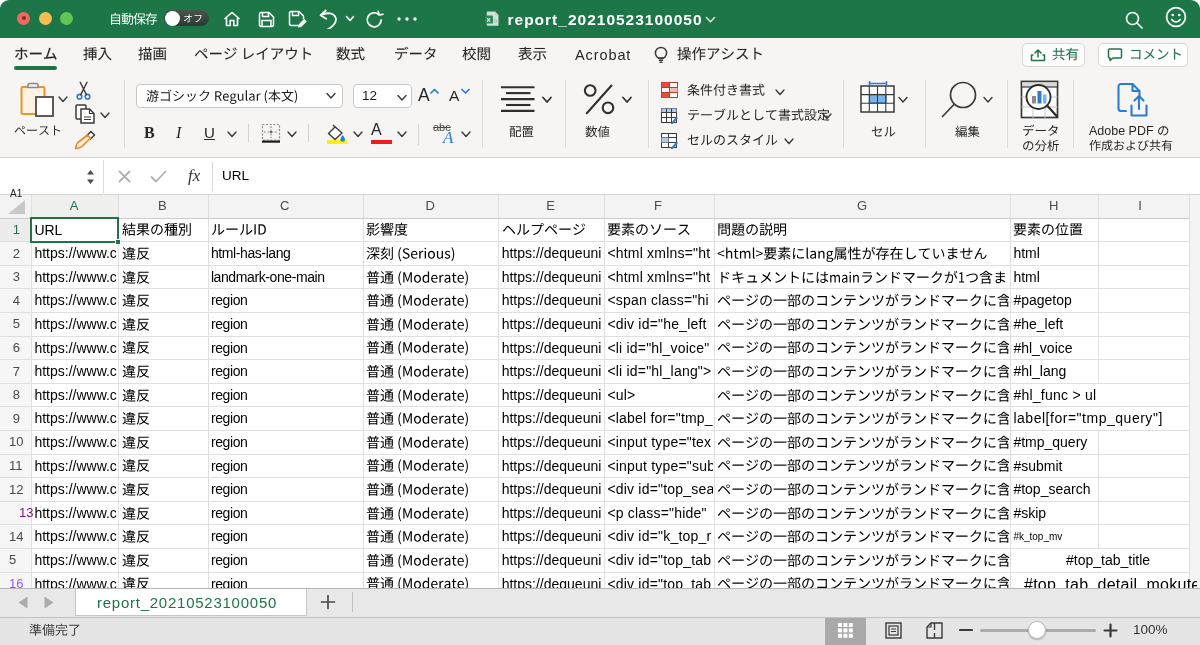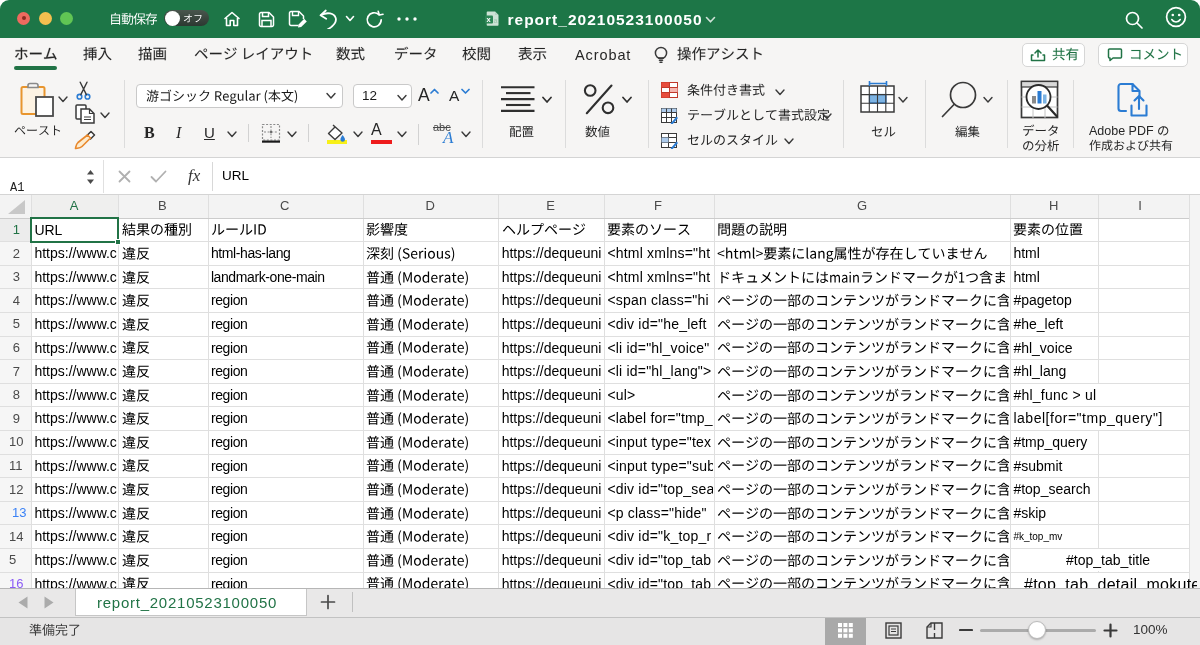--- a/index.html
+++ b/index.html
@@ -606,21 +606,21 @@
       <use href="#g108" x="1000"></use>
       <use href="#g31" x="2000"></use>
       <use href="#g44" x="3000"></use>
       <use href="#g42" x="4000"></use>
       <use href="#g91" x="5000"></use>
       <use href="#g117" x="6000"></use>
     </g>
   </svg>
 <div style="position:absolute;left:0px;top:158px;width:1200px;height:37px;background:#ffffff;"></div>
 <div style="position:absolute;left:0px;top:194px;width:1200px;height:1px;background:#d4d4d4;"></div>
-<div style="position:absolute;left:10px;top:180px;font-family:Liberation Mono, monospace;font-size:12px;line-height:16.875px;color:#222222;white-space:pre;z-index:5">A1</div>
+<div style="position:absolute;left:10px;top:186px;font-family:Liberation Sans, sans-serif;font-size:10px;line-height:16.875px;color:#222222;white-space:pre;z-index:5">A1</div>
 <div style="position:absolute;left:103px;top:160px;width:1px;height:33px;background:#e0e0e0;"></div>
 <div style="position:absolute;left:212px;top:162px;width:1px;height:29px;background:#d8d8d8;"></div>
 <svg style="position:absolute;left:85px;top:168px;z-index:6" width="11" height="18" viewBox="0 0 11 18" fill="none">
     <path d="M5.5 2 L9 6.5 H2 Z" fill="#4a4a4a"></path>
     <path d="M5.5 16 L2 11.5 H9 Z" fill="#4a4a4a"></path>
   </svg>
 <svg style="position:absolute;left:118px;top:170px;z-index:6" width="13" height="13" viewBox="0 0 13 13" fill="none">
     <path d="M1.5 1.5 L11.5 11.5 M11.5 1.5 L1.5 11.5" stroke="#b0b0b0" stroke-width="1.8" stroke-linecap="round"></path>
   </svg>
 <svg style="position:absolute;left:150px;top:170px;z-index:6" width="17" height="13" viewBox="0 0 17 13" fill="none">
@@ -674,21 +674,21 @@
 <div style="position:absolute;left:12.75px;top:74.1px;font-family:'Liberation Sans',sans-serif;font-size:13px;line-height:16.25px;color:#4a4a4a;white-space:pre;z-index:6">3</div>
 <div style="position:absolute;left:12.75px;top:97.7px;font-family:'Liberation Sans',sans-serif;font-size:13px;line-height:16.25px;color:#4a4a4a;white-space:pre;z-index:6">4</div>
 <div style="position:absolute;left:12.75px;top:121.3px;font-family:'Liberation Sans',sans-serif;font-size:13px;line-height:16.25px;color:#4a4a4a;white-space:pre;z-index:6">5</div>
 <div style="position:absolute;left:12.75px;top:144.9px;font-family:'Liberation Sans',sans-serif;font-size:13px;line-height:16.25px;color:#4a4a4a;white-space:pre;z-index:6">6</div>
 <div style="position:absolute;left:12.75px;top:168.5px;font-family:'Liberation Sans',sans-serif;font-size:13px;line-height:16.25px;color:#4a4a4a;white-space:pre;z-index:6">7</div>
 <div style="position:absolute;left:12.75px;top:192.1px;font-family:'Liberation Sans',sans-serif;font-size:13px;line-height:16.25px;color:#4a4a4a;white-space:pre;z-index:6">8</div>
 <div style="position:absolute;left:12.75px;top:215.7px;font-family:'Liberation Sans',sans-serif;font-size:13px;line-height:16.25px;color:#4a4a4a;white-space:pre;z-index:6">9</div>
 <div style="position:absolute;left:9.0px;top:239.3px;font-family:'Liberation Sans',sans-serif;font-size:13px;line-height:16.25px;color:#4a4a4a;white-space:pre;z-index:6">10</div>
 <div style="position:absolute;left:9.0px;top:262.9px;font-family:'Liberation Sans',sans-serif;font-size:13px;line-height:16.25px;color:#4a4a4a;white-space:pre;z-index:6">11</div>
 <div style="position:absolute;left:9.0px;top:286.5px;font-family:'Liberation Sans',sans-serif;font-size:13px;line-height:16.25px;color:#4a4a4a;white-space:pre;z-index:6">12</div>
-<div style="position:absolute;left:12px;top:310.1px;font-family:'Liberation Sans',sans-serif;font-size:13px;line-height:16.25px;color:#3b82f6;white-space:pre;z-index:6">13</div>
+<div style="position:absolute;left:19px;top:310.1px;font-family:'Liberation Sans',sans-serif;font-size:13px;line-height:16.25px;color:#701a75;white-space:pre;z-index:6">13</div>
 <div style="position:absolute;left:9.0px;top:333.7px;font-family:'Liberation Sans',sans-serif;font-size:13px;line-height:16.25px;color:#4a4a4a;white-space:pre;z-index:6">14</div>
 <div style="position:absolute;left:9.0px;top:357.3px;font-family:'Liberation Sans',sans-serif;font-size:13px;line-height:16.25px;color:#4a4a4a;white-space:pre;z-index:6">5</div>
 <div style="position:absolute;left:9.0px;top:380.9px;font-family:Liberation Sans, sans-serif;font-size:13px;line-height:16.25px;color:#8b5cf6;white-space:pre;z-index:6">16</div>
 <div style="position:absolute;left:30px;top:21.5px;width:89.3px;height:26.1px;border:2px solid #217346;z-index:4;background:transparent"></div>
 <div style="position:absolute;left:115.3px;top:43.6px;width:6px;height:6px;background:#217346;border:1px solid #fff;z-index:5"></div>
 <div style="position:absolute;left:34.4px;top:26.5px;font-family:'Liberation Sans',sans-serif;font-size:14px;line-height:17.5px;color:#000;white-space:pre;z-index:3">URL</div>
     <svg style="position:absolute;left:121.7px;top:27.4px;z-index:3" width="84.8" height="18.2" viewBox="0 0 6057.1 1300">
       <g transform="translate(0,900)" fill="#000">
         <use href="#g130" x="0"></use>
         <use href="#g121" x="1000"></use>

